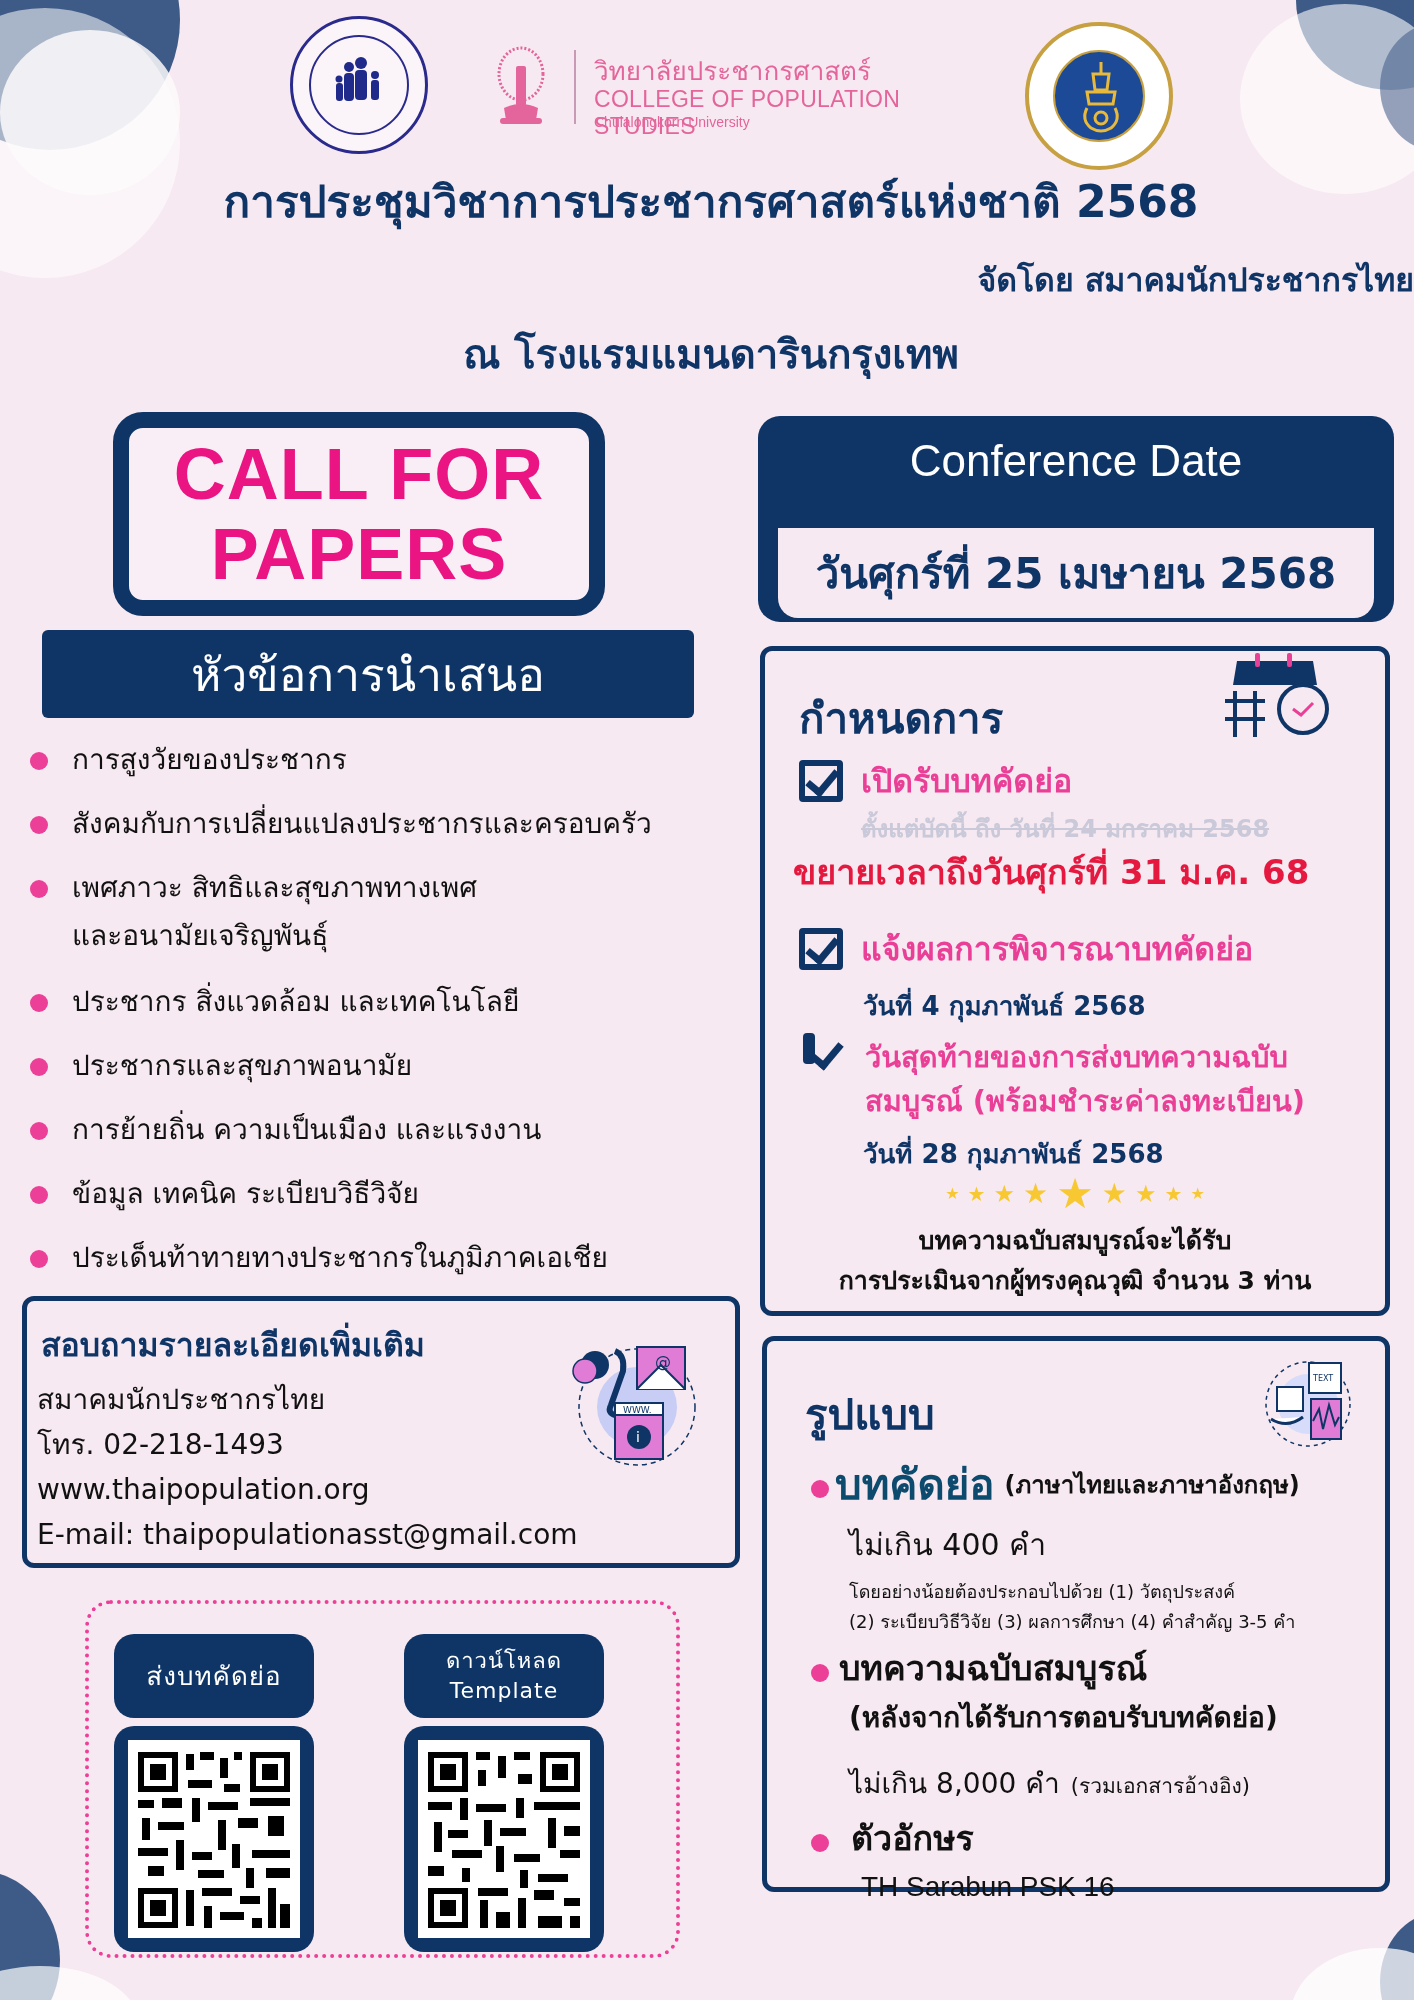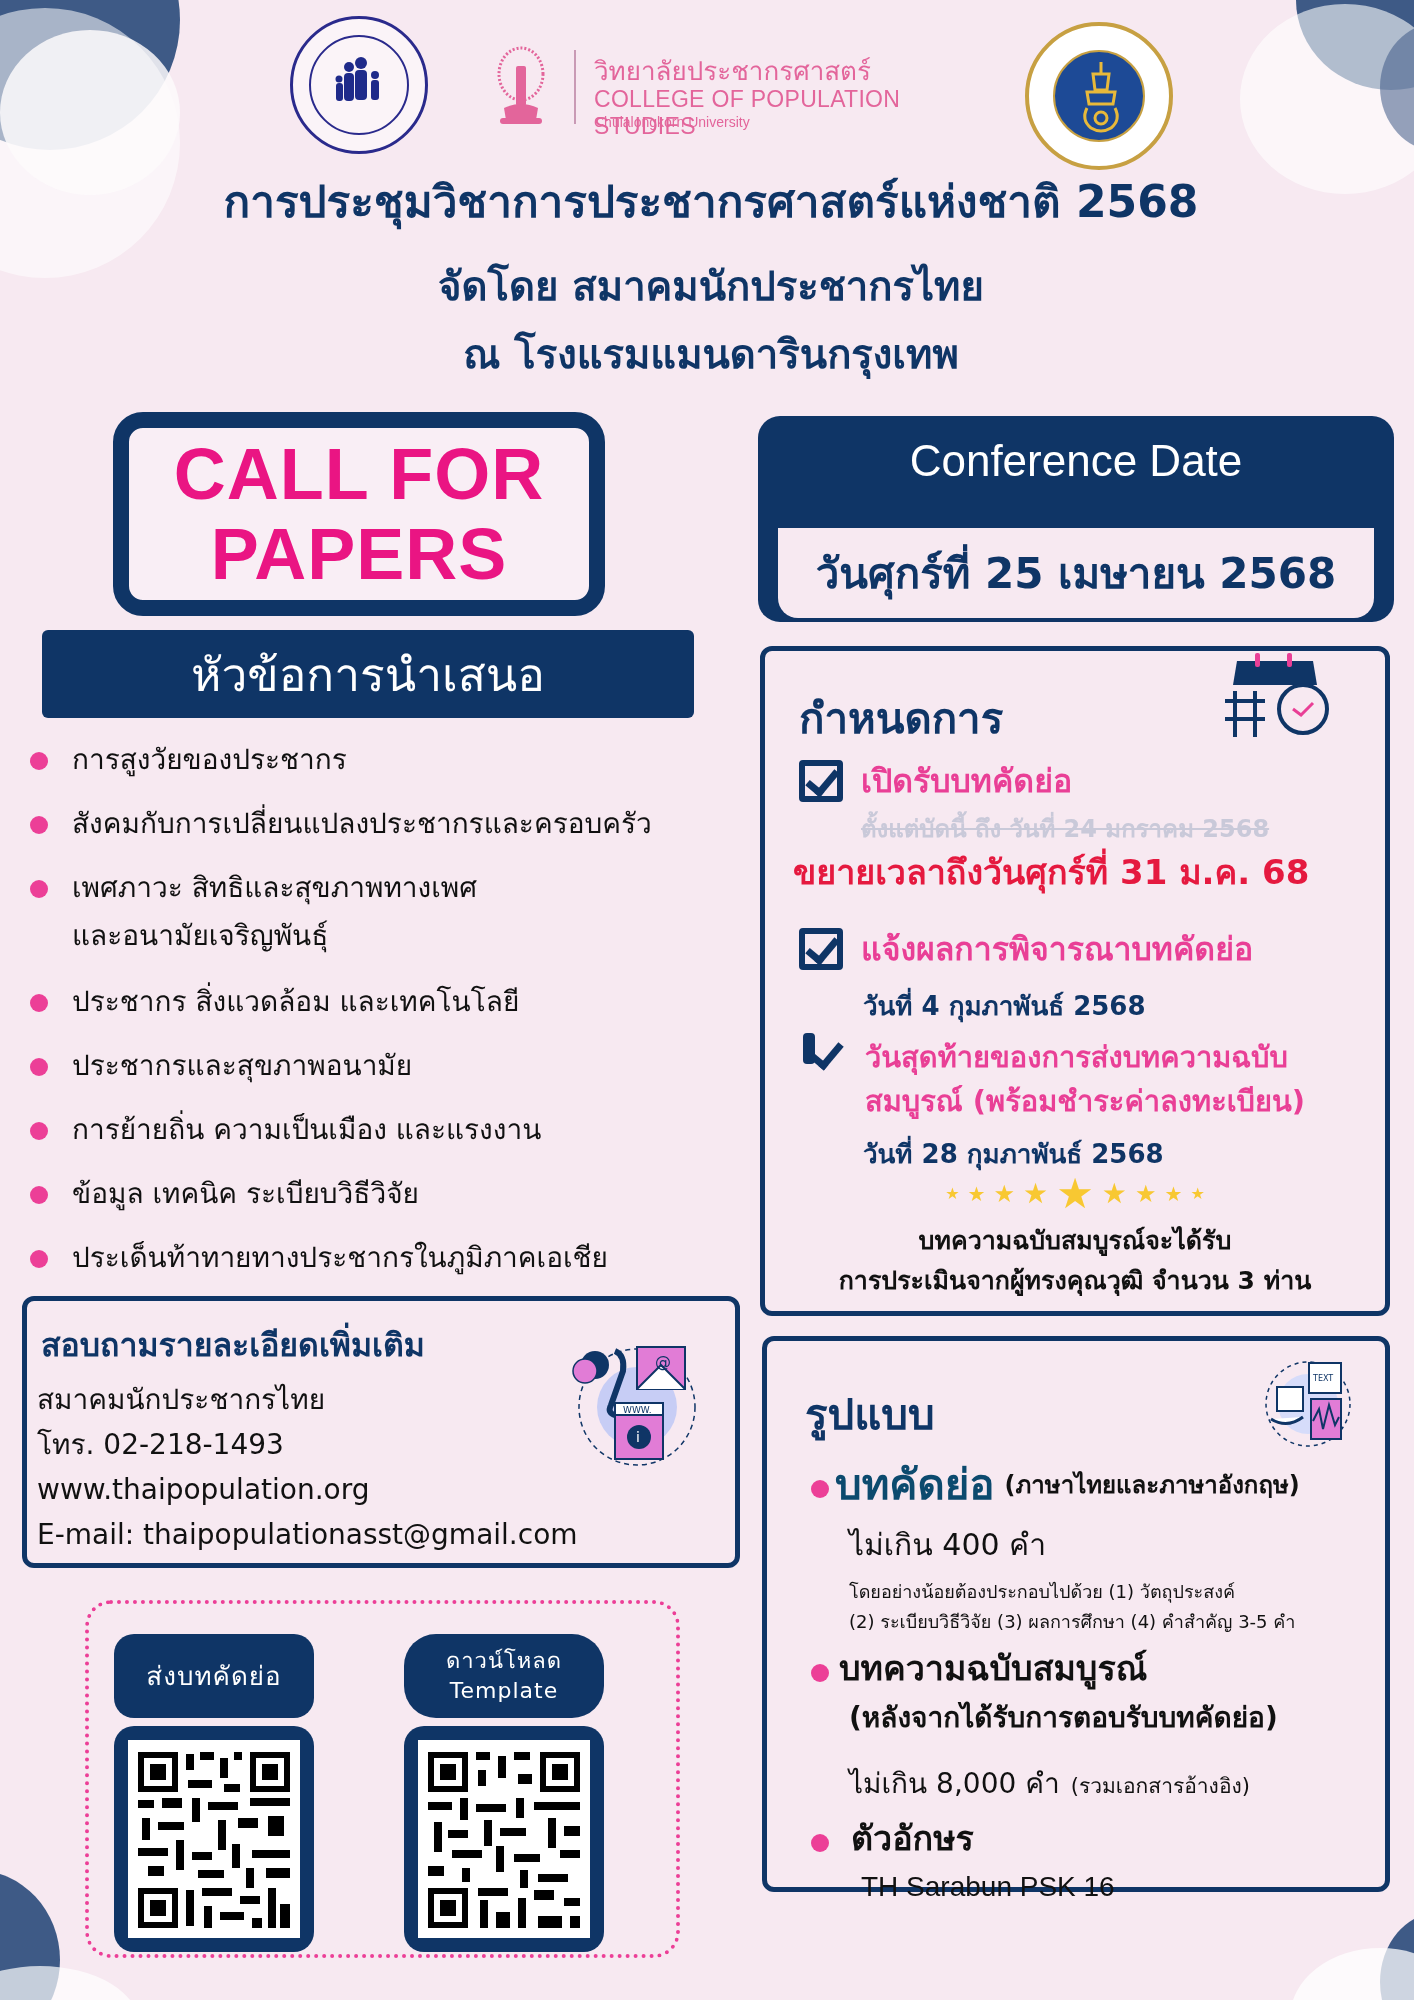--- a/index.html
+++ b/index.html
@@ -110,21 +110,21 @@
           <path d="M16 14 L32 14 L30 30 L18 30 Z"></path>
         <path d="M10 32 L38 32 L36 44 L12 44 Z"></path>
         <path d="M10 48 Q4 60 14 68 Q24 74 34 68 Q44 60 38 48"></path>
         <circle cx="24" cy="58" r="6"></circle>
       </g>
     </svg>
   </div>
 </div>
 
 <div class="abs title" style="top:166px; font-size:44px;">การประชุมวิชาการประชากรศาสตร์แห่งชาติ 2568</div>
-<div class="abs title" style="top:254px; font-size:40px;">จัดโดย สมาคมนักประชากรไทย</div>
+<div class="abs title" style="top:254px; font-size:32px;text-align:right;">จัดโดย สมาคมนักประชากรไทย</div>
 <div class="abs title" style="top:322px; font-size:40px;">ณ โรงแรมแมนดารินกรุงเทพ</div>
 
 <div class="abs cfp">
   <span>CALL FOR</span>
   <span>PAPERS</span>
 </div>
 
 <div class="abs topics-head">หัวข้อการนำเสนอ</div>
 <div class="abs topics">
   <div class="topic">
@@ -294,21 +294,21 @@
             <rect x="140" y="148" width="8" height="40"></rect>
           <rect x="76" y="166" width="8" height="22"></rect>
             <rect x="92" y="172" width="24" height="8"></rect>
             <rect x="124" y="178" width="10" height="10"></rect>
             <rect x="152" y="164" width="10" height="24"></rect>
         </g>
       </svg>
     </div>
   </div>
 
-  <div class="qr-label" style="left:315px; top:30px; width:200px; height:84px; font-size:22px; line-height:30px;border-radius:32px;">
+  <div class="qr-label" style="left:315px; top:30px; width:200px; height:84px; font-size:22px; line-height:30px;">
     <span>ดาวน์โหลด</span>
     <span>Template</span>
   </div>
   <div class="qr-frame" style="left:315px; top:122px; width:200px; height:226px;">
     <div class="qr">
       <svg width="172" height="198" viewBox="0 0 172 198">
         <g fill="#000">
           <rect x="10" y="12" width="40" height="40"></rect>
             <rect x="16" y="18" width="28" height="28" fill="#fff"></rect>
             <rect x="22" y="24" width="16" height="16"></rect>

